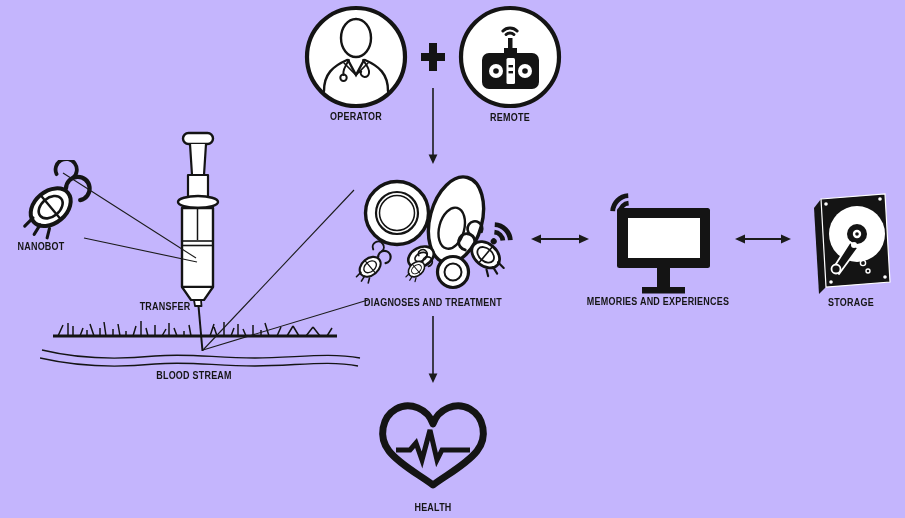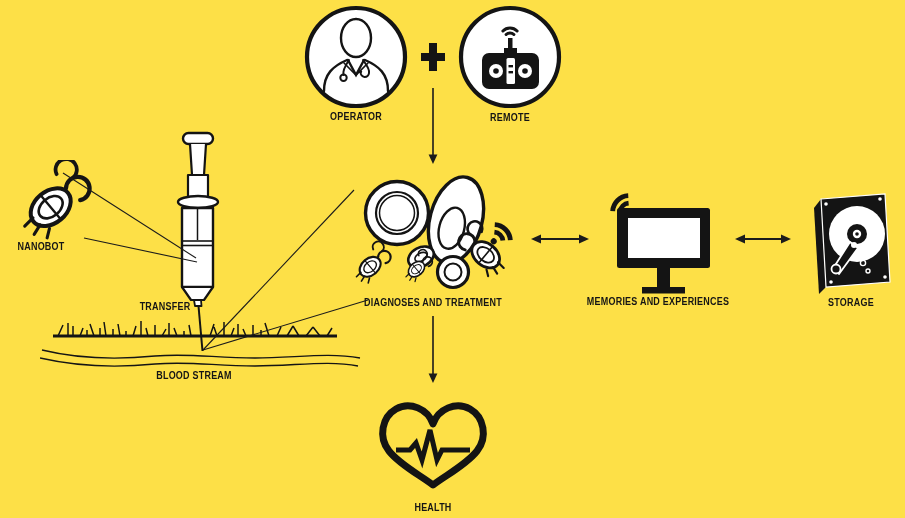--- a/index.html
+++ b/index.html
@@ -1,16 +1,16 @@
 <!DOCTYPE html>
 <html><head>
 <meta charset="utf-8">
 <style>
   html,body{margin:0;padding:0;background:#fff;}
-  .canvas{position:relative;width:905px;height:518px;background:#fde047;overflow:hidden;
+  .canvas{position:relative;width:905px;height:518px;background:#c4b5fd;overflow:hidden;
           font-family:"Liberation Sans",sans-serif;}
   .icon{position:absolute;}
   .lbl{position:absolute;width:220px;margin-left:-110px;text-align:center;
        font-size:11.5px;font-weight:700;letter-spacing:.3px;color:#151515;
        transform:scaleX(0.78);white-space:nowrap;
        font-family:"Liberation Sans",sans-serif;}
   svg{display:block;}
   .overlay{position:absolute;left:0;top:0;pointer-events:none;}
 </style>
 </head>

